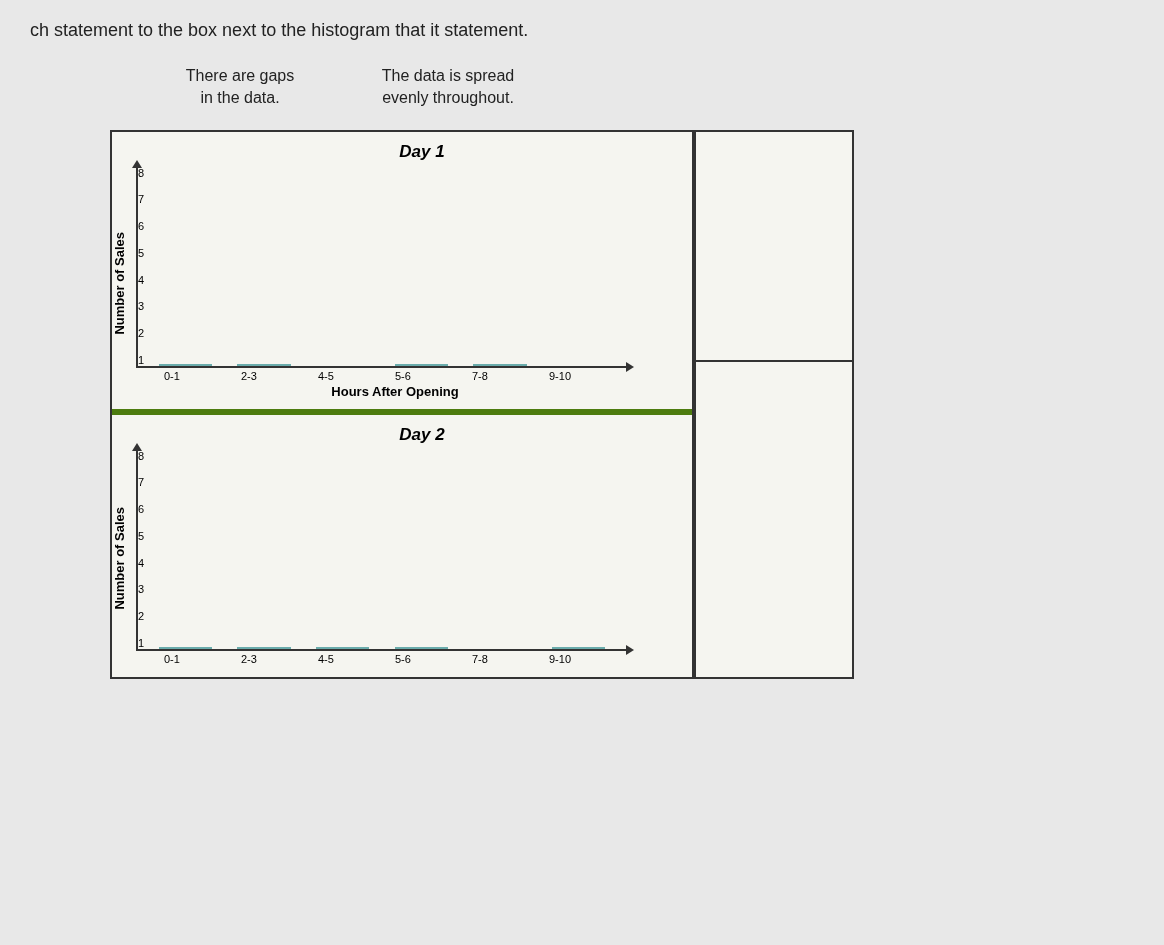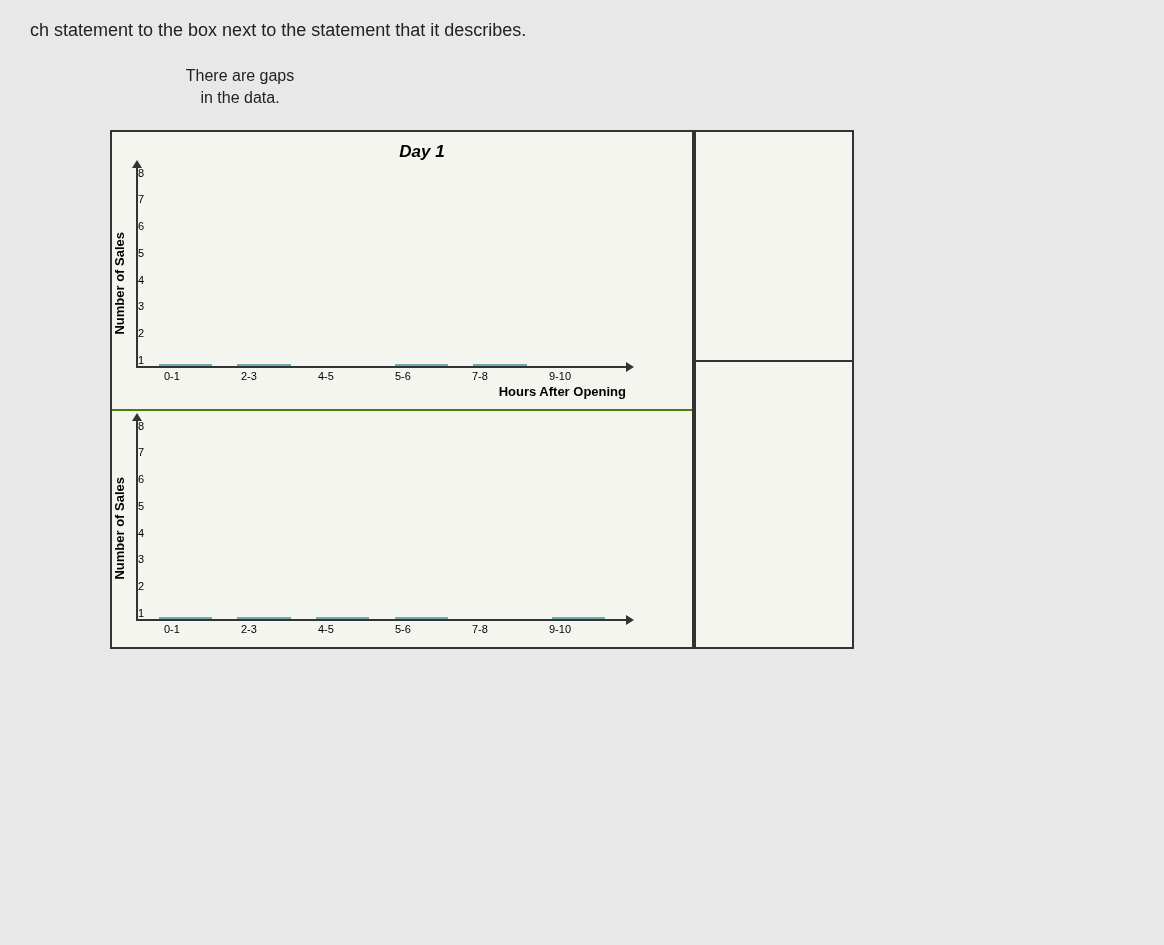--- a/index.html
+++ b/index.html
@@ -29,21 +29,21 @@
       color: #222;
       line-height: 1.4;
       width: 200px;
     }
     .charts-column {
       display: flex;
       flex-direction: column;
       border: 2px solid #333;
     }
     .chart-section {
-      border-bottom: 2px solid #4d7c0f;
+      border-bottom: 6px solid #4d7c0f;
       padding: 10px 10px 10px 0;
       background: #f5f5f0;
       width: 580px;
     }
     .chart-section:last-child {
       border-bottom: none;
     }
     .chart-title {
       text-align: center;
       font-size: 17px;
@@ -147,21 +147,21 @@
       flex-direction: row;
       margin-left: 28px;
       margin-top: 2px;
     }
     .x-label {
       flex: 1;
       text-align: left;
       font-size: 11px;
     }
     .x-axis-title {
-      text-align: right;
+      text-align: center;
       font-size: 13px;
       font-weight: bold;
       margin-top: 2px;
       margin-left: 28px;
     }
     .answer-box {
       width: 160px;
       border: 2px solid #333;
       background: #f5f5f0;
     }
@@ -169,24 +169,25 @@
       height: 230px;
       border-bottom: 2px solid #333;
     }
     .answer-bottom {
       height: 230px;
     }
   </style>
 </head>
 <body>
 
-<p class="instruction">ch statement to the box next to the statement that it describes.</p>
+<p class="instruction">ch statement to the box next to the histogram that it statement.</p>
 
 <div class="labels-row">
   <div class="label-item">There are gaps<br>in the data.</div>
+  <div class="label-item">The data is spread<br>evenly throughout.</div>
 </div>
 
 <div style="display:flex; flex-direction:row; margin-left:90px;">
   <div class="charts-column">
 
     <div class="chart-section">
       <div class="chart-title">Day 1</div>
       <div class="chart-wrapper">
         <div class="y-axis-label">Number of Sales</div>
         <div class="chart-inner">
@@ -225,20 +226,21 @@
               <div class="x-label">5-6</div>
               <div class="x-label">7-8</div>
               <div class="x-label">9-10</div>
             </div>
           <div class="x-axis-title">Hours After Opening</div>
         </div>
       </div>
     </div>
 
     <div class="chart-section">
+      <div class="chart-title">Day 2</div>
       <div class="chart-wrapper">
         <div class="y-axis-label">Number of Sales</div>
         <div class="chart-inner">
           <div class="chart-plot" id="chart2-plot">
             <div class="y-ticks" id="chart2-yticks">
                 <div class="y-tick-label">1</div>
                 <div class="y-tick-label">2</div>
                 <div class="y-tick-label">3</div>
                 <div class="y-tick-label">4</div>
                 <div class="y-tick-label">5</div>

